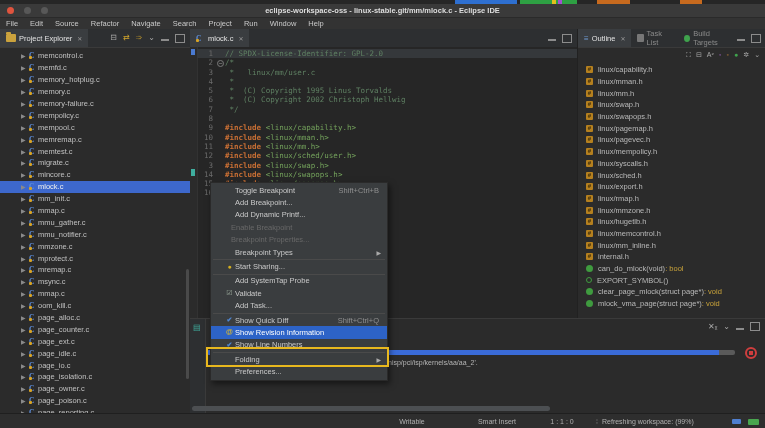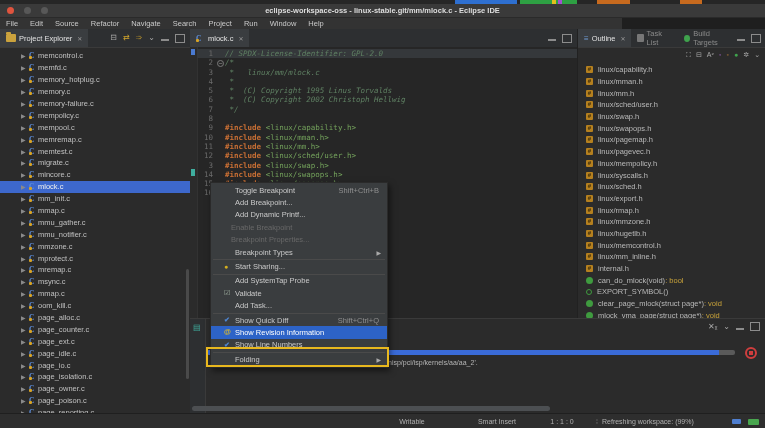--- a/index.html
+++ b/index.html
@@ -11,21 +11,21 @@
   
   #topstrip{left:0;top:0;width:765px;height:4px;background:#262626;}
   #topstrip .seg{position:absolute;top:0;height:4px;}
 
   
   #titlebar{left:0;top:4px;width:765px;height:13px;background:#3a3a3a;border-bottom:1px solid #2a2a2a;}
   .traffic{position:absolute;top:3px;width:7px;height:7px;border-radius:50%;}
   #title-text{width:100%;text-align:center;font-size:7.5px;font-weight:bold;color:#dedede;line-height:13px;}
 
   
-  #menubar{left:0;top:18px;width:622px;height:11px;background:#333333;display:flex;align-items:center;}
+  #menubar{left:0;top:18px;width:765px;height:11px;background:#333333;display:flex;align-items:center;}
   #menubar .mi{font-size:7.5px;color:#c9c9c9;padding:0 6px;line-height:11px;}
 
   
   .panel-tabbar{position:absolute;left:0;top:0;right:0;height:18px;background:#2d2f31;border-bottom:1px solid #3a3a3a;display:flex;align-items:center;}
   .ptab{display:flex;align-items:center;gap:3px;height:18px;padding:0 6px;font-size:7.5px;color:#8a8a8a;}
   .ptab.active{background:#3a3d40;color:#e2e2e2;}
   .tab-x{color:#9a9a9a;font-size:6px;margin-left:2px;}
   .tb-icons{margin-left:auto;display:flex;align-items:center;gap:6px;padding-right:5px;}
   .tbi{font-size:8px;color:#a8a8a8;line-height:10px;}
   .tbi.gold{color:#d2a62c;}
@@ -48,21 +48,21 @@
   #editor{left:190px;top:29px;width:387px;height:289px;background:#262626;}
   #editor-body{position:absolute;top:18px;left:0;right:0;bottom:0;background:#262626;}
   #ruler{position:absolute;left:0;top:0;bottom:0;width:7px;background:#2b2b2b;border-right:1px solid #323232;}
   .rmark{position:absolute;left:1px;width:4px;}
   #code-lines{position:absolute;left:7px;top:2px;right:0;font-family:"DejaVu Sans Mono",monospace;font-size:7.5px;}
   .cl{display:flex;height:9.3px;line-height:9.3px;white-space:pre;}
   .cl.current{background:#35383b;}
   .cl .num{width:16px;text-align:right;color:#6b6b6b;padding-right:3px;flex:none;}
   .cl .fold{width:9px;flex:none;position:relative;}
   .fold .fh{position:absolute;top:1.5px;left:1px;width:5px;height:5px;border:1px solid #7a7a7a;border-radius:50%;color:#aaa;font-size:6px;line-height:4.5px;text-align:center;}
-  .tok-comment{color:#5f8163;font-style:italic;}
+  .tok-comment{color:#5f8163;}
   .tok-dir{color:#c96f34;font-weight:bold;}
   .tok-hdr{color:#74a35c;}
 
   
   #outline{left:577px;top:29px;width:188px;height:289px;background:#2b2b2b;border-left:1px solid #212121;}
   #outline-toolbar{position:absolute;top:18px;left:0;right:0;height:15px;display:flex;justify-content:flex-end;align-items:center;gap:5px;padding-right:6px;}
   #outline-toolbar .tbi{font-size:7px;}
   #outline-list{position:absolute;top:35px;left:0;right:0;bottom:0;overflow:hidden;}
   .orow{display:flex;align-items:center;height:11.7px;padding-left:8px;font-size:7.5px;color:#b9b9b9;white-space:nowrap;}
   .inc-icon{width:7px;height:7px;background:#b5801f;border-radius:1px;margin-right:5px;flex:none;
@@ -92,21 +92,21 @@
 
   
   #statusbar{left:0;top:413px;width:765px;height:15px;background:#2e2e2e;border-top:1px solid #1f1f1f;font-size:7px;color:#b0b0b0;}
   #statusbar span{position:absolute;line-height:15px;}
   .batt{position:absolute;right:6px;top:5px;width:11px;height:6px;background:#49a64f;border-radius:1px;}
   .blue-tool{position:absolute;right:24px;top:5px;width:9px;height:5px;background:#4f7fd0;border-radius:1px;}
 
   
   #ctxmenu{left:210px;top:182px;width:176px;background:#3a3d3f;border:1px solid #2a2a2a;
            box-shadow:2px 3px 6px rgba(0,0,0,.5);padding:1px 0 2px 0;z-index:50;}
-  .mrow{position:relative;height:12.4px;display:flex;align-items:center;padding-left:13px;font-size:7.5px;color:#c9c9c9;}
+  .mrow{position:relative;height:12.4px;display:flex;align-items:center;padding-left:13px;font-size:7.5px;color:#c9c9c9;text-align:center;}
   .mrow .micon{width:11px;flex:none;font-size:7px;line-height:8px;}
   .mrow .mlabel{white-space:nowrap;}
   .mrow .msc{margin-left:auto;padding-right:8px;color:#8f8f8f;}
   .mrow .sub{margin-left:auto;padding-right:6px;color:#aaa;font-size:6px;}
   .mrow.disabled{color:#686868;padding-left:9px;}
   .mrow.disabled .msc{color:#5d5d5d;}
   .mrow.selrow{background:#2d63c7;color:#ffffff;}
   .msep{height:1px;background:#4a4a4a;margin:1px 2px 0 2px;}
   .chk{color:#4f86d2;font-weight:bold;}
   .dotY{color:#d4af1f;}
@@ -335,21 +335,21 @@
     </div>
   </div>
   <div id="editor-body">
     <div id="ruler">
       <div class="rmark" style="top:2px;height:6px;background:#4a7ad1;"></div>
       <div class="rmark" style="top:122px;height:7px;background:#3fae9f;"></div>
     </div>
     <div id="code-lines">
         <div class="cl current"><span class="num">1</span><span class="fold"></span><span class="tok-comment">// SPDX-License-Identifier: GPL-2.0</span></div>
         <div class="cl"><span class="num">2</span><span class="fold"><span class="fh">–</span></span><span class="tok-comment">/*</span></div>
-        <div class="cl"><span class="num">3</span><span class="fold"></span><span class="tok-comment"> *   linux/mm/mlock.c</span></div>
+        <div class="cl"><span class="num">3</span><span class="fold"></span><span class="tok-comment"> *   linux/mm/user.c</span></div>
         <div class="cl"><span class="num">4</span><span class="fold"></span><span class="tok-comment"> *</span></div>
         <div class="cl"><span class="num">5</span><span class="fold"></span><span class="tok-comment"> *  (C) Copyright 1995 Linus Torvalds</span></div>
         <div class="cl"><span class="num">6</span><span class="fold"></span><span class="tok-comment"> *  (C) Copyright 2002 Christoph Hellwig</span></div>
         <div class="cl"><span class="num">7</span><span class="fold"></span><span class="tok-comment"> */</span></div>
         <div class="cl"><span class="num">8</span><span class="fold"></span><span></span></div>
         <div class="cl"><span class="num">9</span><span class="fold"></span><span class="tok-dir">#include</span><span> </span><span class="tok-hdr">&lt;linux/capability.h&gt;</span></div>
         <div class="cl"><span class="num">10</span><span class="fold"></span><span class="tok-dir">#include</span><span> </span><span class="tok-hdr">&lt;linux/mman.h&gt;</span></div>
         <div class="cl"><span class="num">11</span><span class="fold"></span><span class="tok-dir">#include</span><span> </span><span class="tok-hdr">&lt;linux/mm.h&gt;</span></div>
         <div class="cl"><span class="num">12</span><span class="fold"></span><span class="tok-dir">#include</span><span> </span><span class="tok-hdr">&lt;linux/sched/user.h&gt;</span></div>
         <div class="cl"><span class="num">3</span><span class="fold"></span><span class="tok-dir">#include</span><span> </span><span class="tok-hdr">&lt;linux/swap.h&gt;</span></div>
@@ -398,24 +398,20 @@
       <div class="orow">
         <span class="inc-icon">#</span>
         <span>linux/mman.h</span>
       </div>
       <div class="orow">
         <span class="inc-icon">#</span>
         <span>linux/mm.h</span>
       </div>
       <div class="orow">
         <span class="inc-icon">#</span>
-        <span>linux/sched/user.h</span>
-      </div>
-      <div class="orow">
-        <span class="inc-icon">#</span>
         <span>linux/swap.h</span>
       </div>
       <div class="orow">
         <span class="inc-icon">#</span>
         <span>linux/swapops.h</span>
       </div>
       <div class="orow">
         <span class="inc-icon">#</span>
         <span>linux/pagemap.h</span>
       </div>
@@ -581,15 +577,19 @@
     <div class="mrow">
       <span class="micon chk">✔</span>
       <span class="mlabel">Show Line Numbers</span>
     </div>
     <div class="msep"></div>
     <div class="mrow">
       <span class="micon"></span>
       <span class="mlabel">Folding</span>
       <span class="sub">▶</span>
     </div>
+    <div class="mrow">
+      <span class="micon"></span>
+      <span class="mlabel">Preferences...</span>
+    </div>
   </div>
 
 <div id="hlbox" class="abs" style="border-color: rgb(232, 184, 30);"></div>
 
 </body></html>

